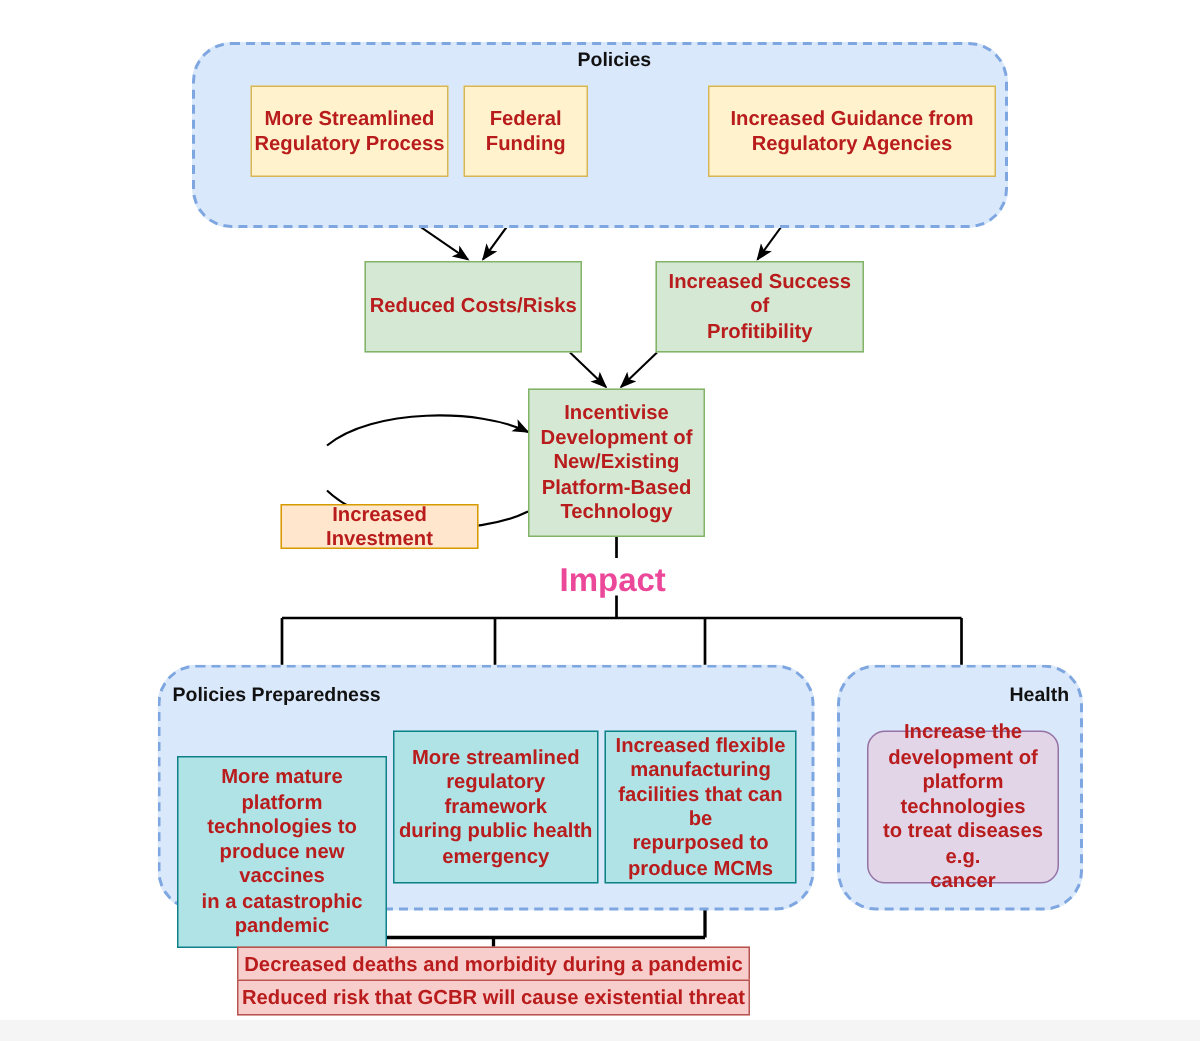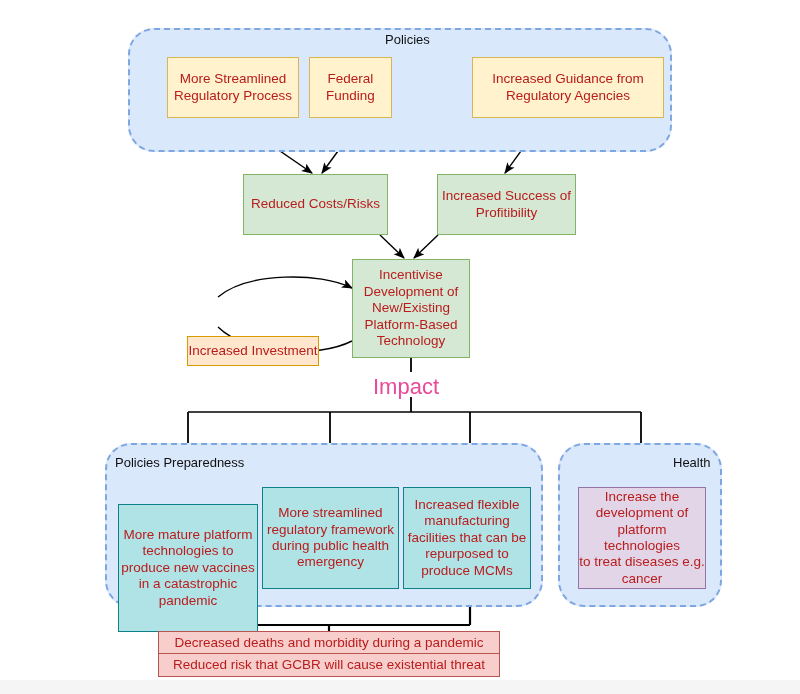--- a/index.html
+++ b/index.html
@@ -10,20 +10,21 @@
   body {
     font-family: "Liberation Sans", sans-serif;
     -webkit-font-smoothing: antialiased;
   }
   #canvas {
     position: relative;
     width: 800px;
     height: 694px;
     background: #ffffff;
     overflow: hidden;
+    font-weight: bold;
   }
   #edges {
     position: absolute;
     left: 0;
     top: 0;
     width: 800px;
     height: 694px;
     pointer-events: none;
   }
   .node {
@@ -180,21 +181,21 @@
   <div class="node box-teal" style="left:262px; top:487px; width:137px; height:102px;">More streamlined
 regulatory framework
 during public health
 emergency</div>
   <div class="node box-teal" style="left:403px; top:487px; width:128px; height:102px;">Increased flexible
 manufacturing
 facilities that can be
 repurposed to
 produce MCMs</div>
 
-  <div class="node box-purple" style="left:578px; top:487px; width:128px; height:102px;">Increase the
+  <div class="node box-purple" style="left:578px; top:487px; width:128px; height:102px;border-radius:12px;">Increase the
 development of
 platform technologies
 to treat diseases e.g.
 cancer</div>
 
   <div class="node box-pink" style="left:158px; top:631px; width:342px; height:24px;">Decreased deaths and morbidity during a pandemic</div>
   <div class="node box-pink" style="left:158px; top:653px; width:342px; height:24px;">Reduced risk that GCBR will cause existential threat</div>
 
 </div>
 

